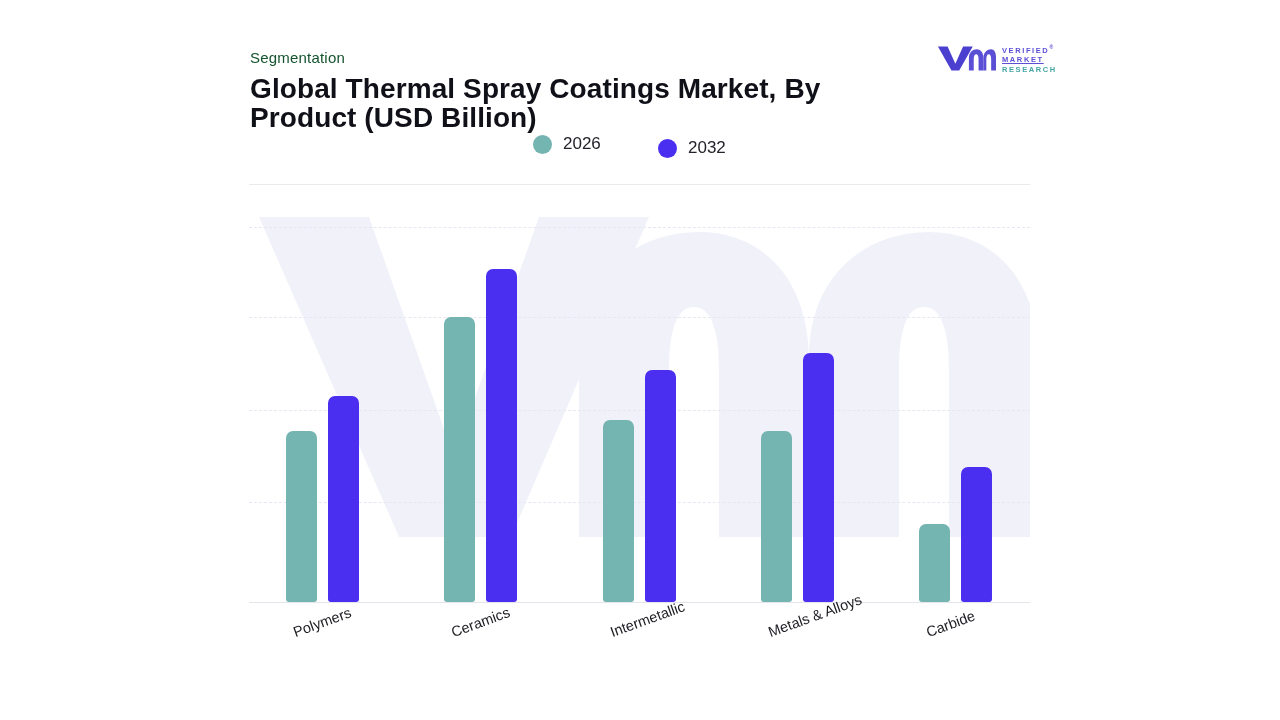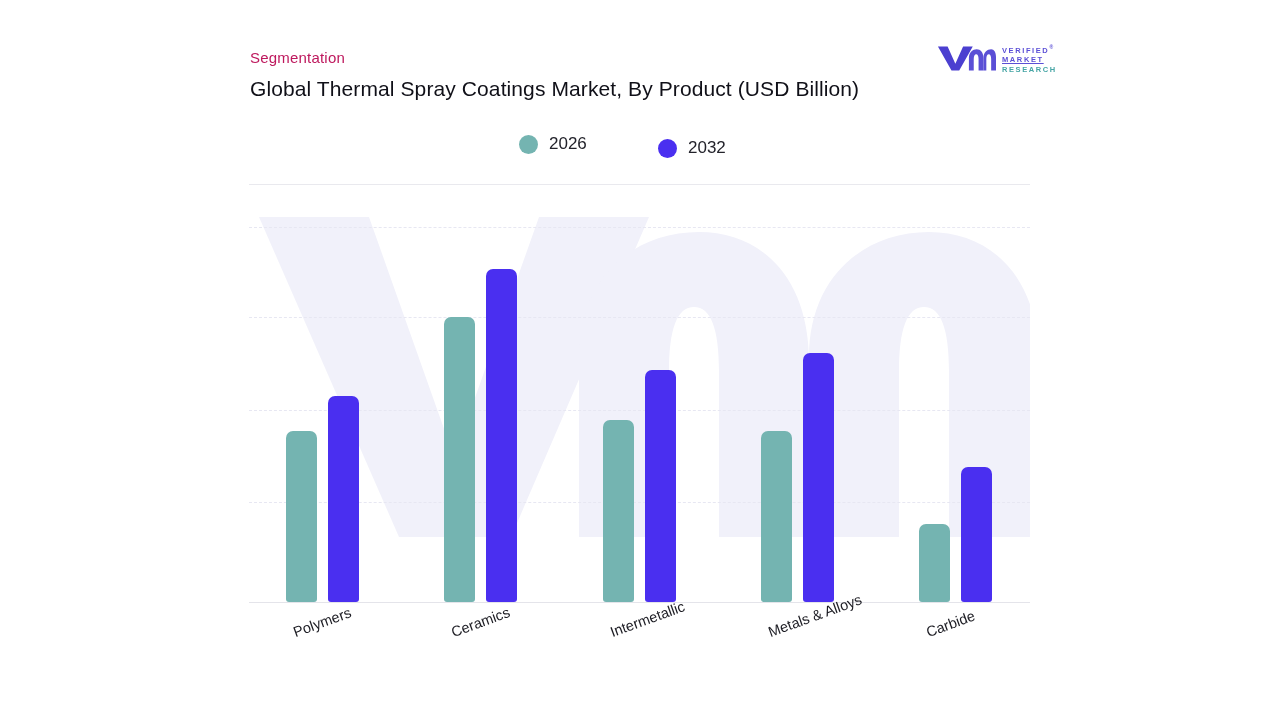--- a/index.html
+++ b/index.html
@@ -8,45 +8,45 @@
     width: 1280px; height: 720px;
     background: #ffffff;
     font-family: "Liberation Sans", sans-serif;
     overflow: hidden;
   }
   #page { position: relative; width: 1280px; height: 720px; background:#fff; }
 
   
   .seg-label {
     position: absolute; left: 250px; top: 49px;
-    font-size: 15px; color: #be185d; letter-spacing: .2px;
+    font-size: 15px; color: #14532d; letter-spacing: .2px;
   }
   .chart-title {
     position: absolute; left: 250px; top: 74px; width: 660px;
-    font-size: 21px; font-weight: normal; color: #101018;
+    font-size: 28px; font-weight: bold; color: #101018;
     line-height: 29px; letter-spacing: .1px;
   }
 
   
   .logo { position: absolute; left: 936px; top: 41px; width: 128px; height: 36px; }
   .logo-mark { position:absolute; left:0; top:3px; width:60px; height:28px; }
   .logo-text { position:absolute; left:66px; top:2px; }
   .logo-text .ln {
     display:block; font-size:7.5px; font-weight:bold; letter-spacing:1.6px;
     line-height:9.6px; white-space:nowrap;
   }
   .logo-text .l1 { color:#5b4fd6; }
   .logo-text .l2 { color:#5b4fd6;text-decoration:underline; }
   .logo-text .l3 { color:#46a5a5; }
   .logo-text .reg { font-size:5px; vertical-align:super; color:#5b4fd6; }
 
   
   .legend { position:absolute; left:249px; top:134px; width:781px; height:30px; }
   .legend-item { position:absolute; display:flex; align-items:center; }
-  .legend-item.i0 { left:270px; top:0; }
+  .legend-item.i0 { left:284px; top:0; }
   .legend-item.i1 { left:409px; top:4px; }
   .legend-dot { width:19px; height:19px; border-radius:50%; display:block; }
   .legend-label { margin-left:11px; font-size:17px; color:#23232b; }
 
   
   .hr-top {
     position:absolute; left:249px; top:184px; width:781px; height:1px;
     background:#e9e9ee;
   }
 

